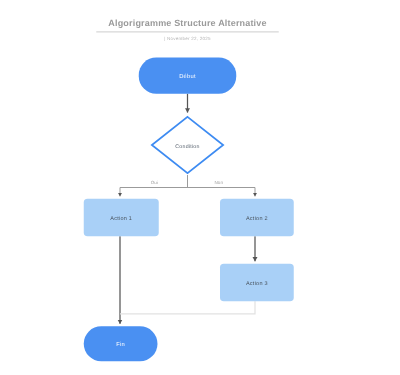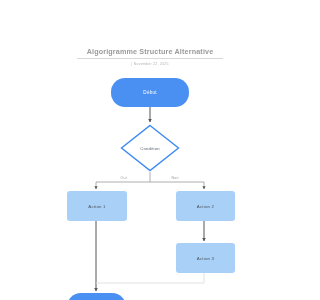--- a/index.html
+++ b/index.html
@@ -12,21 +12,20 @@
     height: 300px;
     font-family: "Liberation Sans", sans-serif;
     overflow: hidden;
     position: relative;
   }
   .page {
     position: relative;
     width: 300px;
     height: 260px;
     background: #ffffff;
-    margin-top: 32px;
   }
 
   
   .header {
     position: absolute;
     top: 8px;
     left: 0;
     width: 300px;
     text-align: center;
   }

